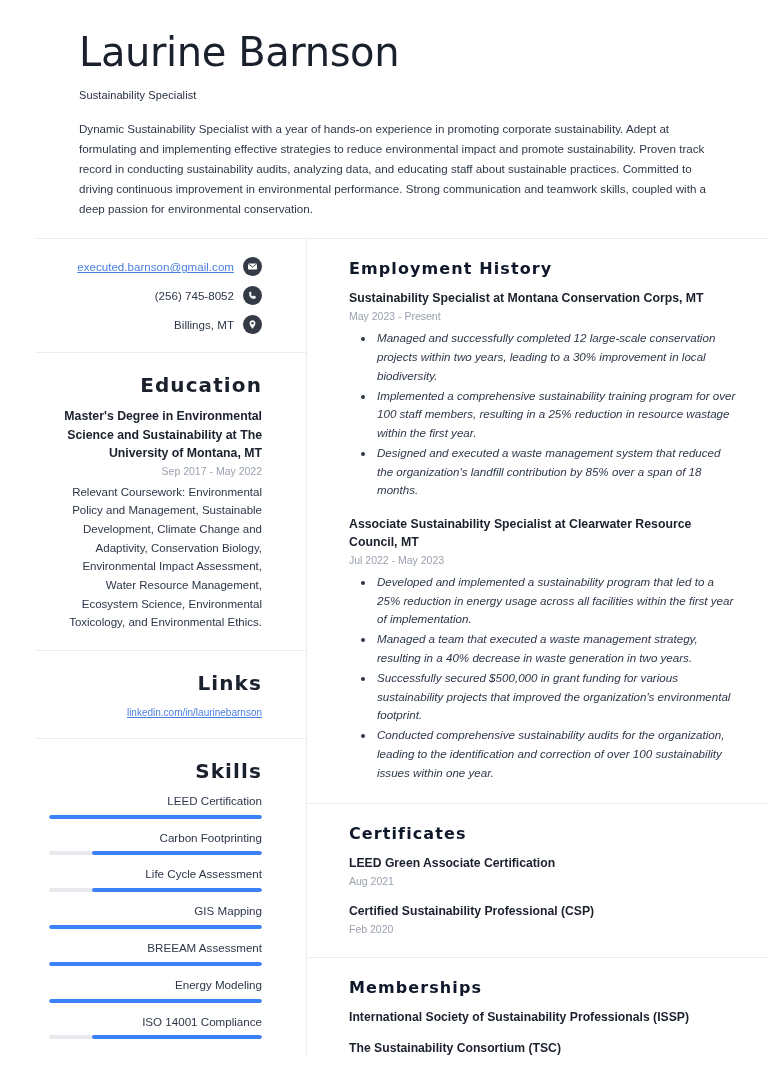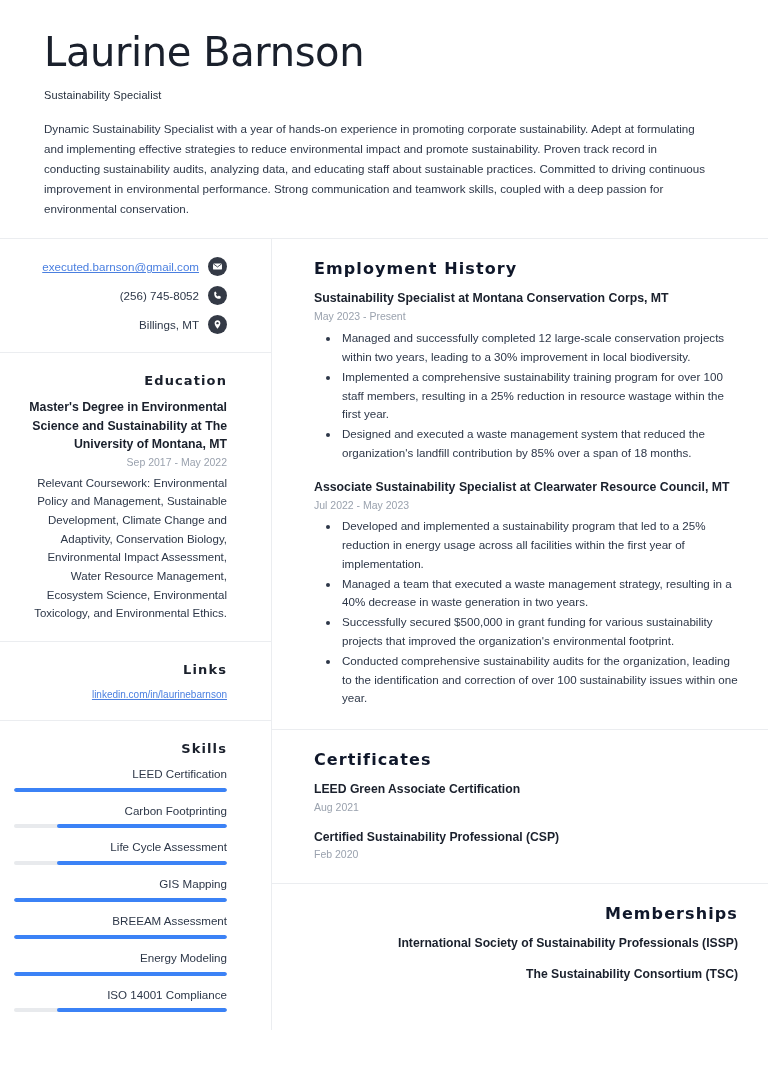--- a/index.html
+++ b/index.html
@@ -14,20 +14,21 @@
     color: #1f2937;
     -webkit-font-smoothing: antialiased;
   }
   .page {
     width: 768px;
     min-height: 1086px;
     background: #ffffff;
     position: relative;
     box-sizing: border-box;
     overflow: hidden;
+    padding-left: 35px;
   }
 
   
   .header {
     padding: 30px 44px 20px 44px;
     border-bottom: 1px solid #ebedf0;
   }
   .name {
     font-family: "DejaVu Sans", sans-serif;
     font-size: 40px;
@@ -100,21 +101,21 @@
     border-radius: 50%;
     background: #343a46;
     display: flex;
     align-items: center;
     justify-content: center;
   }
   .icon-badge svg { display: block; }
 
   .side-heading {
     font-family: "DejaVu Sans", sans-serif;
-    font-size: 13px;
+    font-size: 20px;
     font-weight: 700;
     letter-spacing: 1.1px;
     color: #1a202c;
     margin: 2px 0 10px 0;
   }
 
   .edu-degree {
     font-size: 12.3px;
     font-weight: 700;
     color: #1a202c;
@@ -167,21 +168,21 @@
     bottom: 0;
     background: #3b82f6;
     border-radius: 2px;
   }
 
   
   .main-block {
     padding: 20px 30px 20px 42px;
     border-bottom: 1px solid #ebedf0;
   }
-  .main-block.last { border-bottom: none; text-align: right; }
+  .main-block.last { border-bottom: none; }
 
   .main-heading {
     font-family: "DejaVu Sans", sans-serif;
     font-size: 16px;
     font-weight: 700;
     letter-spacing: 1.1px;
     color: #0f172a;
     margin: 0 0 12px 0;
   }
 
@@ -205,20 +206,21 @@
     margin: 0;
     padding-left: 26px;
     list-style: disc;
   }
   .entry-bullets li {
     font-size: 11.6px;
     color: #2d3748;
     line-height: 1.62;
     margin-bottom: 1px;
     padding-left: 2px;
+    font-style: italic;
   }
 
   .simple-entry { margin-bottom: 13px; }
   .simple-entry:last-child { margin-bottom: 0; }
   .simple-title {
     font-size: 12.2px;
     font-weight: 700;
     color: #1a202c;
     line-height: 1.45;
     margin: 0;

